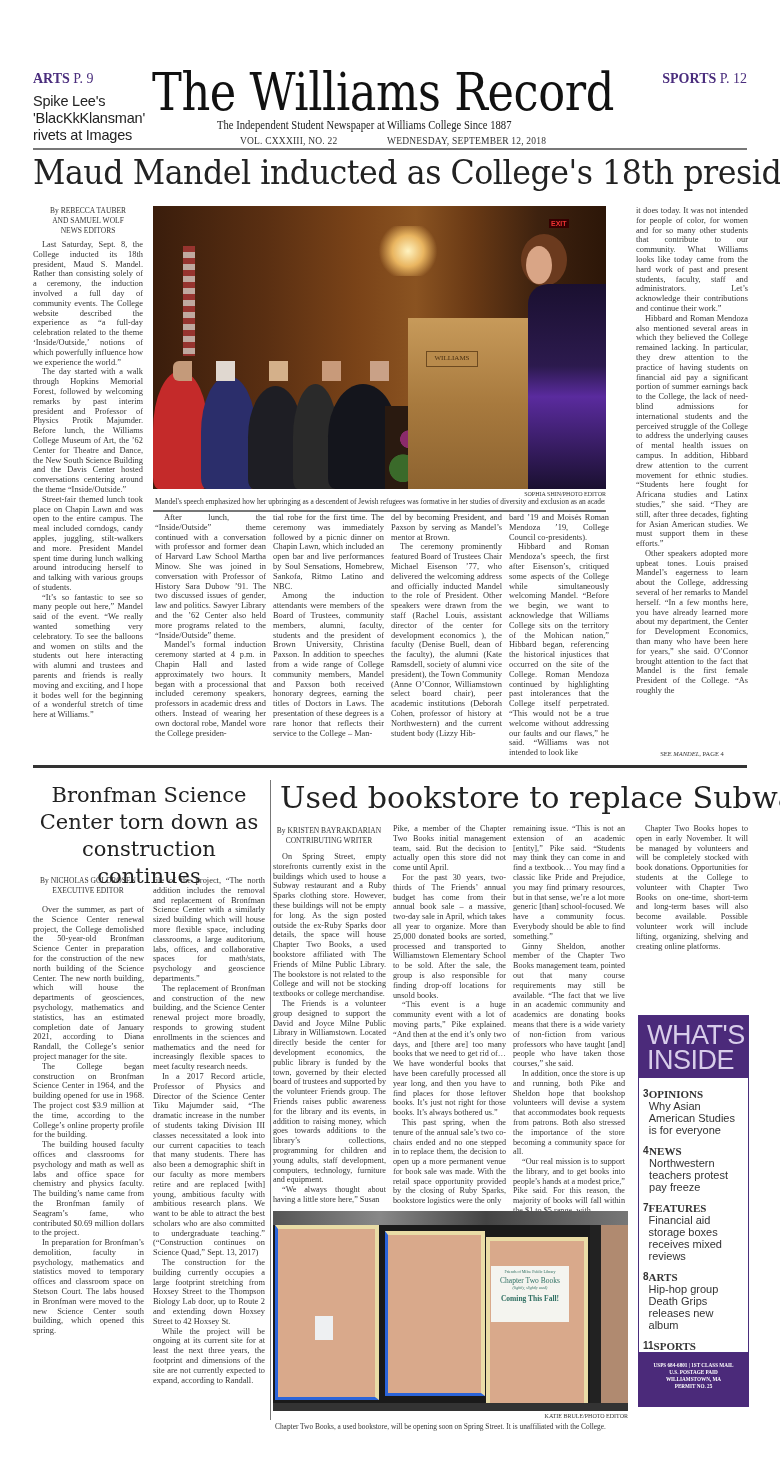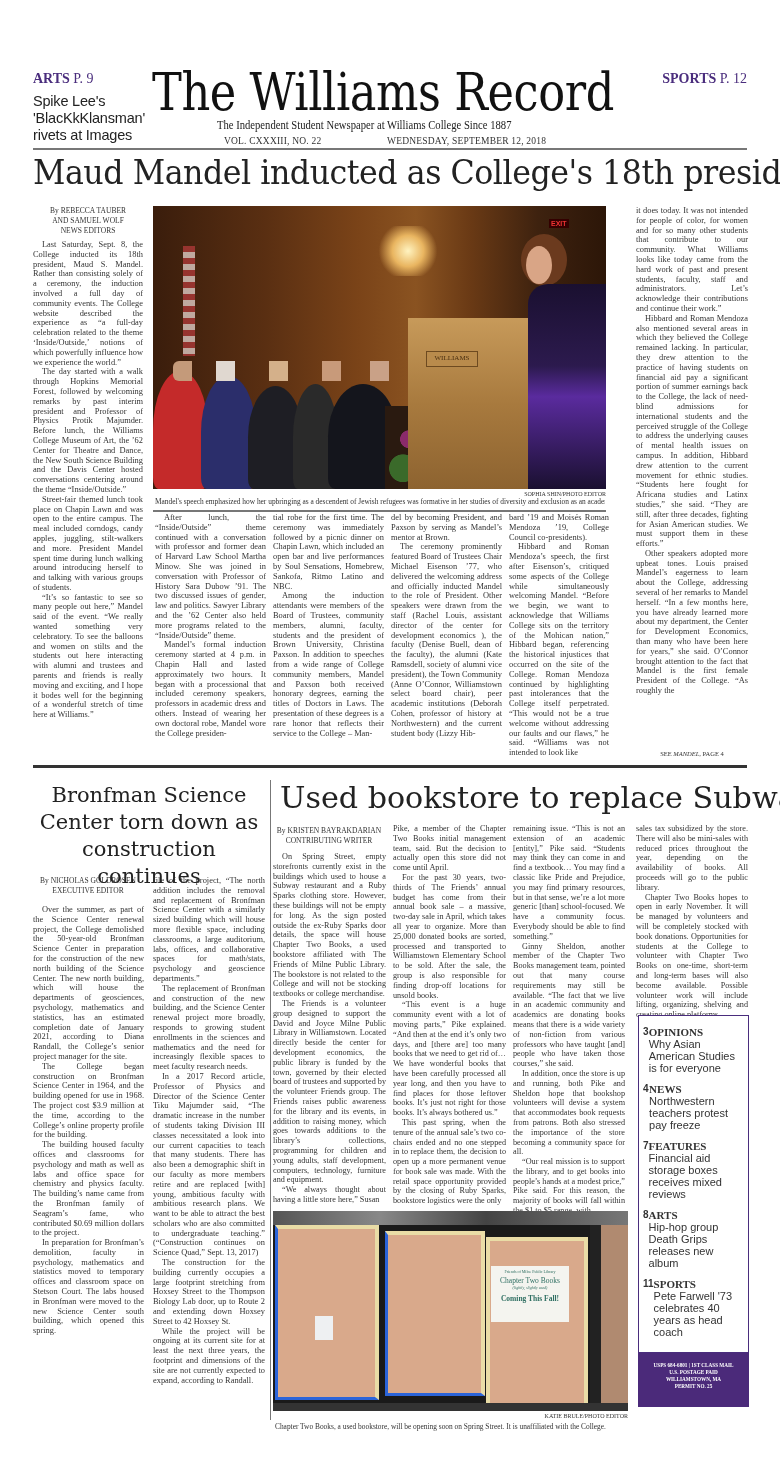--- a/index.html
+++ b/index.html
@@ -65,21 +65,21 @@
 <div class="abs" style="left:0;top:0;width:780px;height:150px;">
   <div class="abs" style="left:33px;top:71px;width:115px;">
     <div class="teaser-label">
       <span>ARTS</span> <span class="pg">P. 9</span>
     </div>
     <div class="teaser-text" style="margin-top:6px;width:112px;">Spike Lee's 'BlacKkKlansman' rivets at Images</div>
   </div>
 
   <div class="abs masthead-title" style="left:152px;top:66px;">The Williams Record</div>
   <div class="abs tagline" style="left:217px;top:118px;transform:scaleX(0.85);transform-origin:left top;">The Independent Student Newspaper at Williams College Since 1887</div>
-  <div class="abs volline" style="left:224px;top:136px;">VOL. CXXXIII, NO. 22</div>
+  <div class="abs volline" style="left:240px;top:136px;">VOL. CXXXIII, NO. 22</div>
   <div class="abs volline" style="left:387px;top:136px;">WEDNESDAY, SEPTEMBER 12, 2018</div>
 
   <div class="abs" style="left:640px;top:71px;width:107px;text-align:right;">
     <div class="teaser-label">
       <span>SPORTS</span> <span class="pg">P. 12</span>
     </div>
   </div>
 </div>
 
 <div class="abs rule" style="left:33px;top:148px;width:714px;height:2px;"></div>
@@ -193,21 +193,20 @@
   <p>“This event is a huge community event with a lot of moving parts,” Pike explained. “And then at the end it’s only two days, and [there are] too many books that we need to get rid of… We have wonderful books that have been carefully processed all year long, and then you have to find places for those leftover books. It’s just not right for those books. It’s always bothered us.”</p>
   <p>This past spring, when the tenure of the annual sale’s two co-chairs ended and no one stepped in to replace them, the decision to open up a more permanent venue for book sale was made. With the retail space opportunity provided by the closing of Ruby Sparks, bookstore logistics were the only</p>
 </div>
 <div class="abs col" style="left:513px;top:824px;width:112px;font-size:8.2px;">
   <p style="text-indent:0;">remaining issue. “This is not an extension of an academic [entity],” Pike said. “Students may think they can come in and find a textbook… You may find a classic like Pride and Prejudice, you may find primary resources, but in that sense, we’re a lot more generic [than] school-focused. We have a community focus. Everybody should be able to find something.”</p>
   <p>Ginny Sheldon, another member of the Chapter Two Books management team, pointed out that many course requirements may still be available. “The fact that we live in an academic community and academics are donating books means that there is a wide variety of non-fiction from various professors who have taught [and] people who have taken those courses,” she said.</p>
   <p>In addition, once the store is up and running, both Pike and Sheldon hope that bookshop volunteers will devise a system that accommodates book requests from patrons. Both also stressed the importance of the store becoming a community space for all.</p>
   <p>“Our real mission is to support the library, and to get books into people’s hands at a modest price,” Pike said. For this reason, the majority of books will fall within the $1 to $5 range, with</p>
 </div>
 <div class="abs col" style="left:636px;top:824px;width:112px;font-size:8.2px;">
-  <p style="text-indent:0;">sales tax subsidized by the store. There will also be mini-sales with reduced prices throughout the year, depending on the availability of books. All proceeds will go to the public library.</p>
   <p>Chapter Two Books hopes to open in early November. It will be managed by volunteers and will be completely stocked with book donations. Opportunities for students at the College to volunteer with Chapter Two Books on one-time, short-term and long-term bases will also become available. Possible volunteer work will include lifting, organizing, shelving and creating online platforms.</p>
 </div>
 
 <div class="abs photo2" style="left:273px;top:1211px;width:355px;height:200px;">
   <div class="abs" style="left:0;top:0;width:355px;height:14px;background:linear-gradient(90deg,#555,#888 30%,#444 60%,#777);"></div>
   <div class="abs pane pane-tape" style="left:2px;top:14px;width:104px;height:175px;"></div>
   <div class="abs" style="left:42px;top:105px;width:18px;height:24px;background:#eef0f2;"></div>
   <div class="abs pane pane-tape" style="left:112px;top:20px;width:100px;height:165px;"></div>
   <div class="abs pane" style="left:213px;top:26px;width:102px;height:170px;"></div>
   <div class="abs" style="left:317px;top:14px;width:38px;height:186px;background:linear-gradient(90deg,#222 0 30%,#b08a70 30% 100%);"></div>
@@ -216,20 +215,24 @@
     <div style="font-size:7.5px;margin-top:2px;">Chapter Two Books</div>
     <div style="font-size:4px;font-style:italic;">(lightly, slightly used)</div>
     <div style="font-size:7.5px;font-weight:bold;margin-top:4px;">Coming This Fall!</div>
   </div>
   <div class="abs" style="left:0;top:192px;width:355px;height:8px;background:#333;"></div>
 </div>
 <div class="abs photo-credit" style="left:480px;top:1413px;width:148px;">KATIE BRULE/PHOTO EDITOR</div>
 <div class="abs caption" style="left:275px;top:1422px;width:355px;">Chapter Two Books, a used bookstore, will be opening soon on Spring Street. It is unaffiliated with the College.</div>
 
 <div class="abs wi-box" style="left:638px;top:1015px;width:111px;height:338px;">
+  <div class="wi-head">
+    <div>WHAT'S</div>
+    <div>INSIDE</div>
+  </div>
   <div style="padding:10px 4px 0 4px;">
     <div class="wi-item">
       <div class="wi-num">3</div>
       <div>
         <div class="wi-cat">OPINIONS</div>
         <div class="wi-desc">Why Asian American Studies is for everyone</div>
       </div>
     </div>
     <div class="wi-item">
       <div class="wi-num">4</div>

